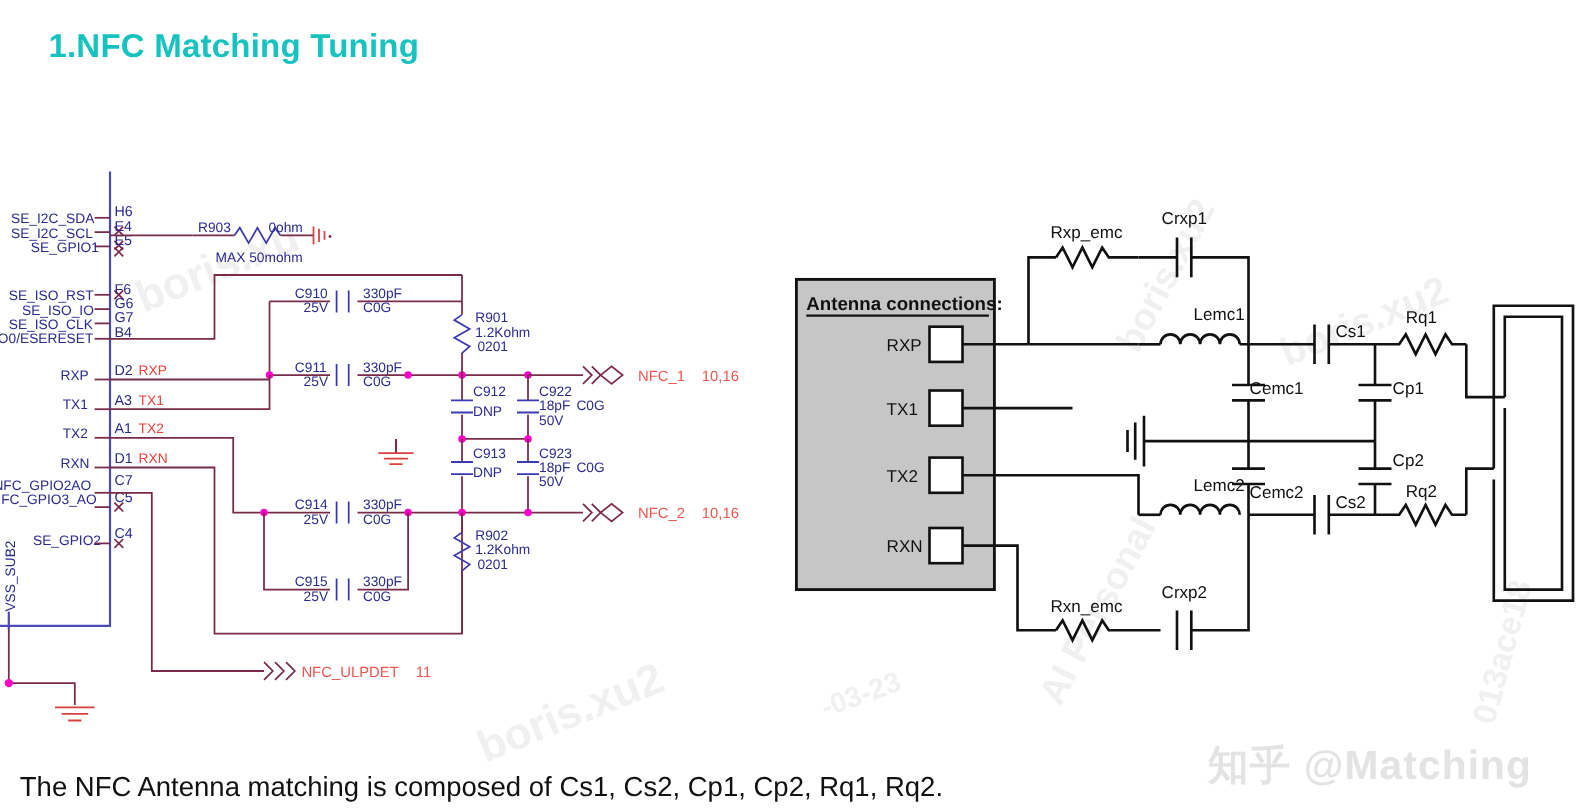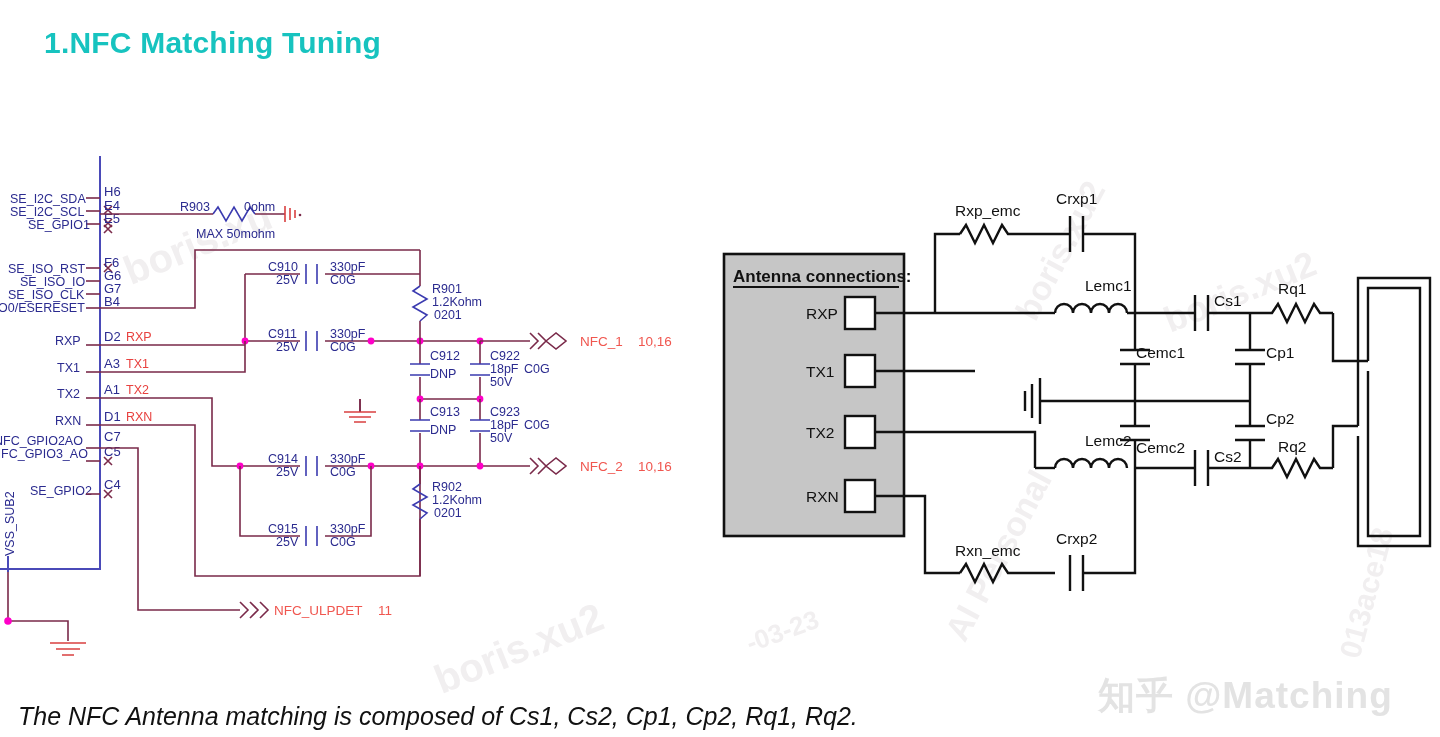--- a/index.html
+++ b/index.html
@@ -4,21 +4,21 @@
 <style>
   html,body{margin:0;padding:0;background:#ffffff;}
   body{width:1440px;height:737px;position:relative;overflow:hidden;
        font-family:"Liberation Sans", sans-serif;}
   #slide{position:absolute;left:0;top:16px;width:1348px;height:737px;background:#fff;}
 
   .title{position:absolute;left:44px;top:10px;font-size:30px;font-weight:bold;
          color:#17c3bf;letter-spacing:.2px;white-space:nowrap;}
 
   .caption{position:absolute;left:18px;top:686px;font-size:25px;color:#111;
-           white-space:nowrap;font-family:"Liberation Sans", sans-serif;font-style:italic;}
+           white-space:nowrap;font-family:"Liberation Sans", sans-serif;}
 
   .watermark{position:absolute;left:1098px;top:655px;font-size:37px;color:#e3e3e3;
              font-weight:600;white-space:nowrap;letter-spacing:1px;}
 
   .wm-diag{position:absolute;color:#f1eff0;font-size:34px;font-weight:700;
            white-space:nowrap;pointer-events:none;}
 
   
   svg{position:absolute;left:0;top:0;width:1440px;height:737px;overflow:visible;}
   .l-wire{stroke:#7a2a4a;stroke-width:1.6;fill:none;}

